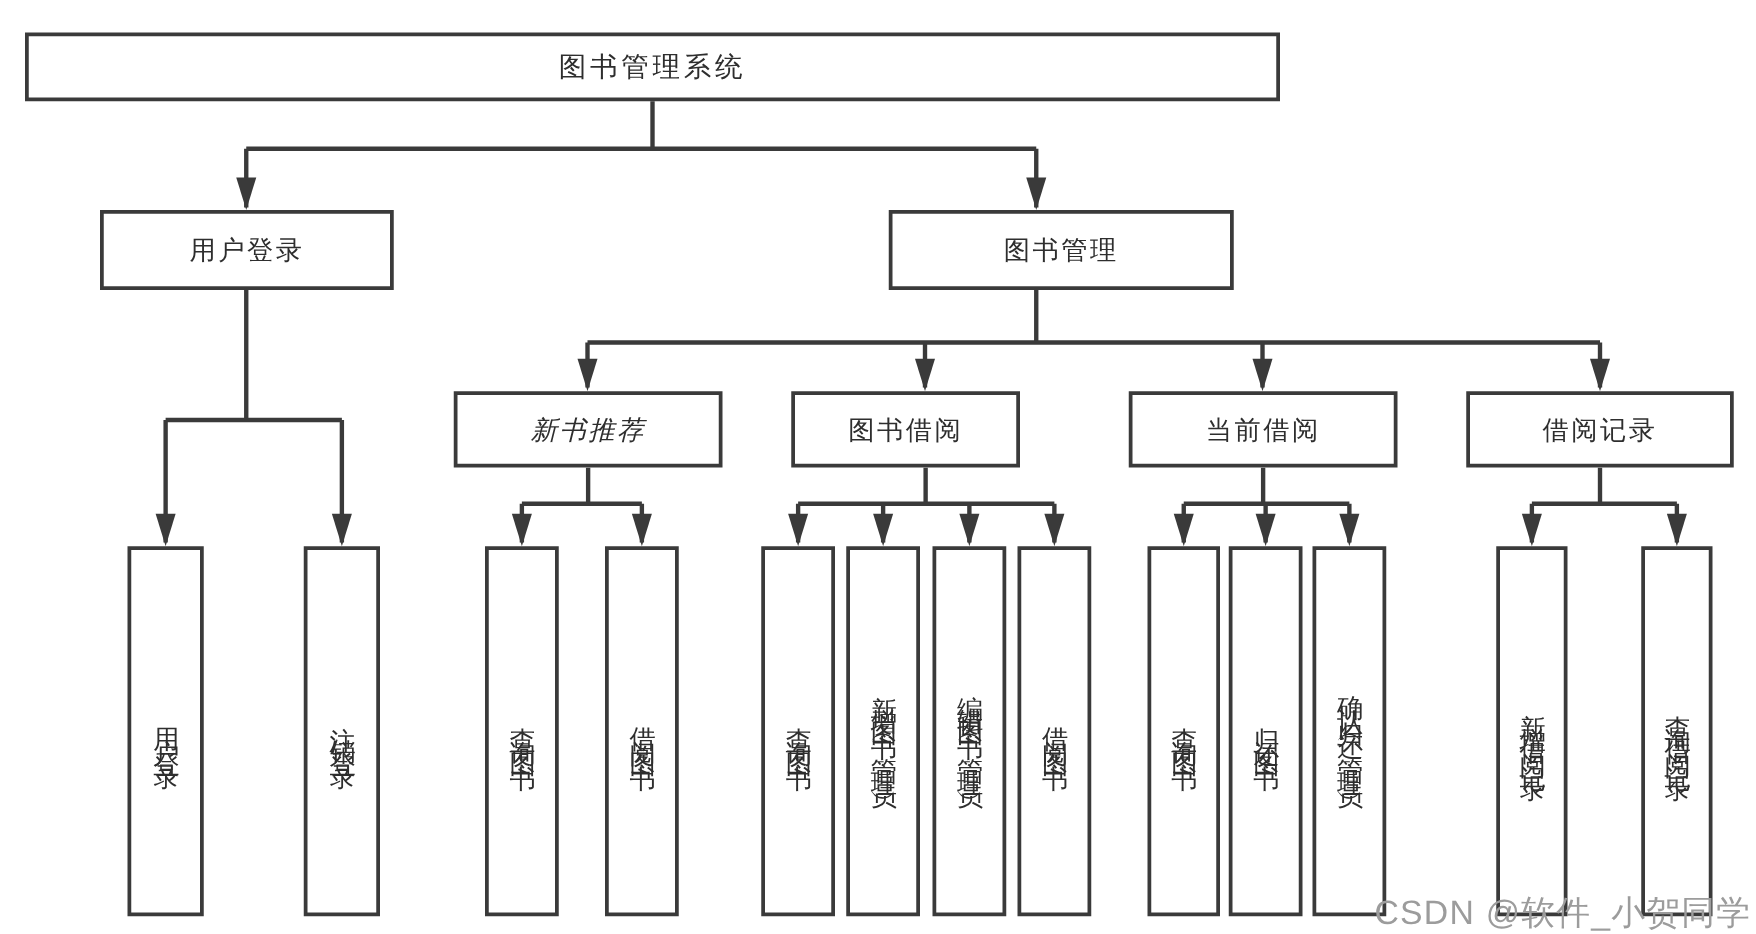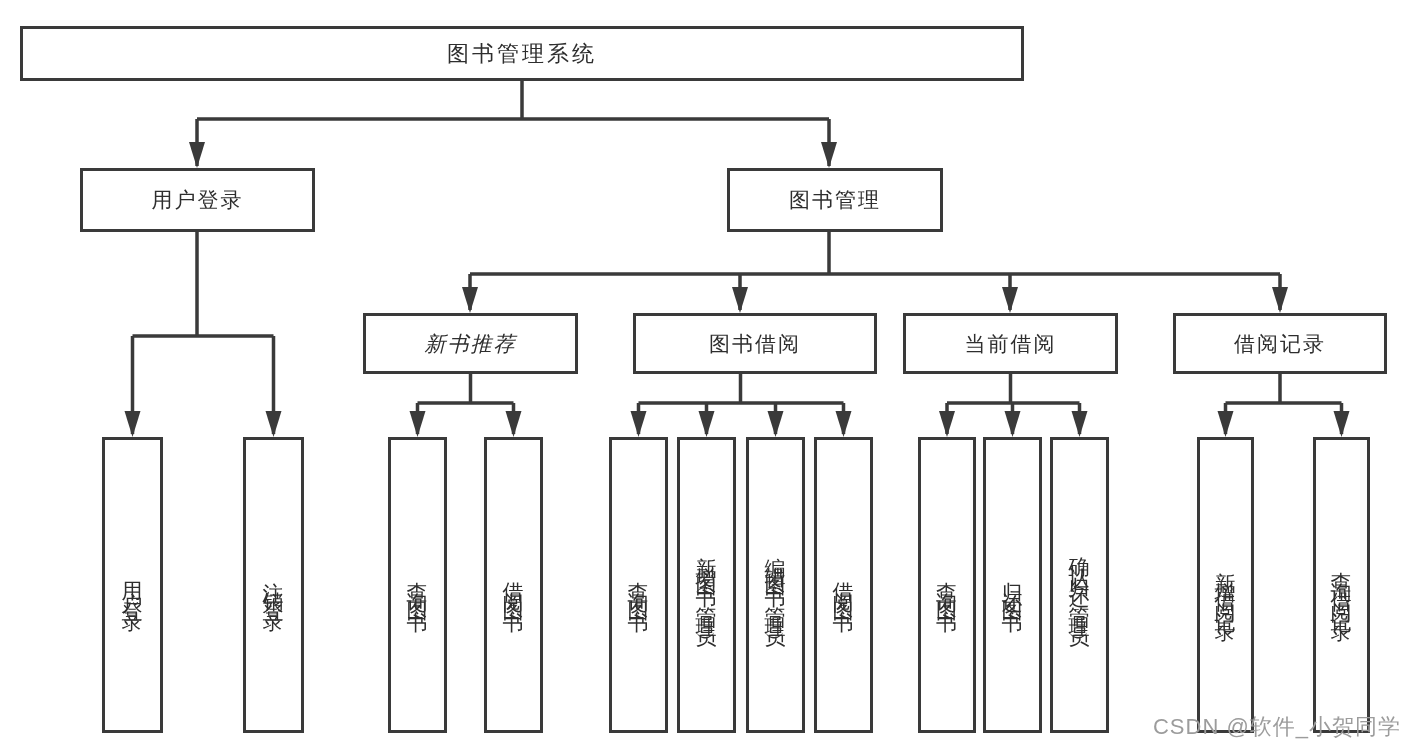--- a/index.html
+++ b/index.html
@@ -30,21 +30,21 @@
   .vbox{
     position:absolute;z-index:2;box-sizing:border-box;
     background:#fff;border:3px solid var(--line);
     display:flex;align-items:center;justify-content:center;
     writing-mode:vertical-rl;text-orientation:mixed;
     font-size:21px;letter-spacing:10px;color:var(--text);
     line-height:1;
   }
   .watermark{
     position:absolute;z-index:3;right:4px;top:712px;
-    font-size:22px;color:var(--watermark);letter-spacing:1px;
+    font-size:27px;color:var(--watermark);letter-spacing:1px;
     white-space:nowrap;
   }
 </style>
 </head>
 <body>
 
 <div class="canvas">
 
   <svg class="wires" width="1405" height="747" viewBox="0 0 1405 747">
 
@@ -78,24 +78,24 @@
     <polygon points="1071.5,411 1087.5,411 1079.5,437"></polygon>
 
     <path d="M1280 374 L1280 403 M1225.5 403 L1341.5 403 M1225.5 403 L1225.5 434 M1341.5 403 L1341.5 434"></path>
     <polygon points="1217.5,411 1233.5,411 1225.5,437"></polygon>
     <polygon points="1333.5,411 1349.5,411 1341.5,437"></polygon>
   </svg>
 
   <div class="box title" style="left:20px;top:13px;width:1004px;height:55px;margin-top:13px;">图书管理系统</div>
 
   <div class="box" style="left:80px;top:168px;width:235px;height:64px;">用户登录</div>
-  <div class="box" style="left:711px;top:168px;width:216px;height:64px;margin-left:16px;">图书管理</div>
+  <div class="box" style="left:711px;top:168px;width:276px;height:64px;">图书管理</div>
 
   <div class="box" style="left:363px;top:313px;width:215px;height:61px;font-style:italic;">新书推荐</div>
-  <div class="box" style="left:633px;top:313px;width:244px;height:61px;">图书借阅</div>
+  <div class="box" style="left:633px;top:313px;width:183px;height:61px;">图书借阅</div>
   <div class="box" style="left:1173px;top:313px;width:214px;height:61px;">借阅记录</div>
   <div class="box" style="left:903px;top:313px;width:215px;height:61px;">当前借阅</div>
 
   <div class="vbox" style="left:102px;top:437px;width:61px;height:296px;">用户登录</div>
   <div class="vbox" style="left:243px;top:437px;width:61px;height:296px;">注销登录</div>
 
   <div class="vbox" style="left:388px;top:437px;width:59px;height:296px;">查询图书</div>
   <div class="vbox" style="left:484px;top:437px;width:59px;height:296px;">借阅图书</div>
 
   <div class="vbox" style="left:609px;top:437px;width:59px;height:296px;">查询图书</div>

